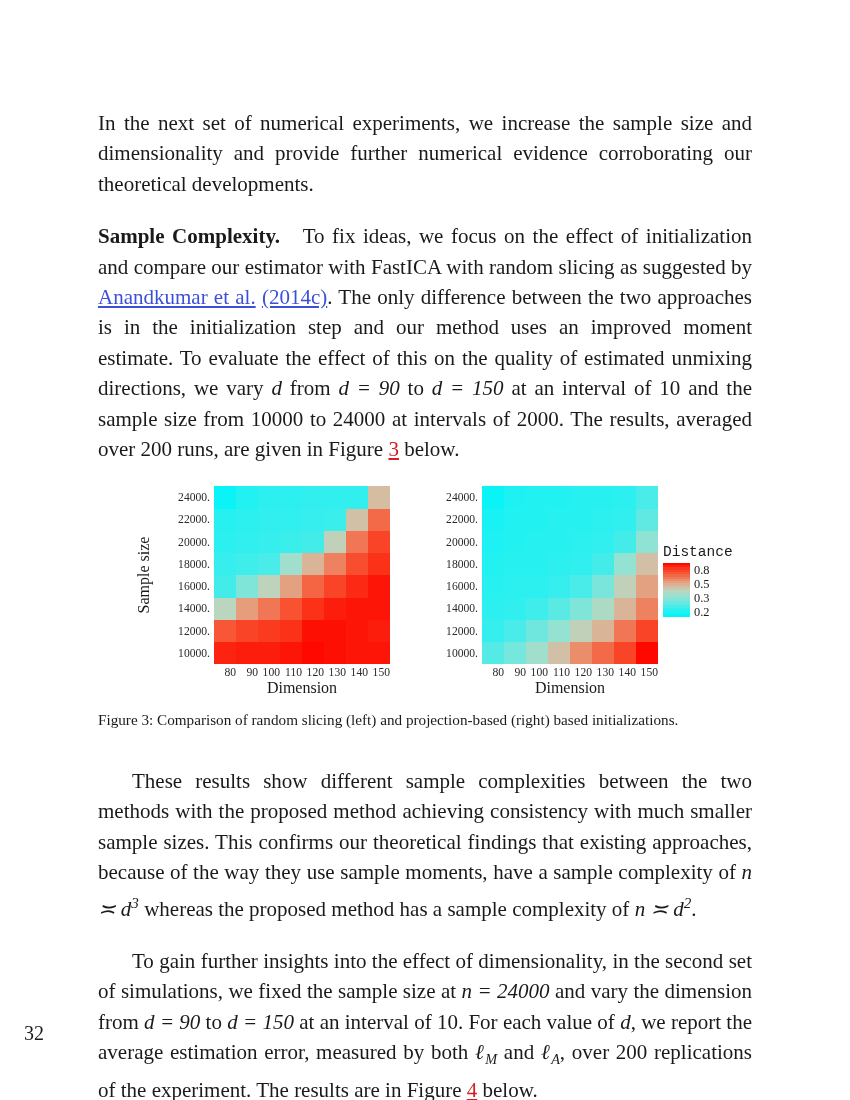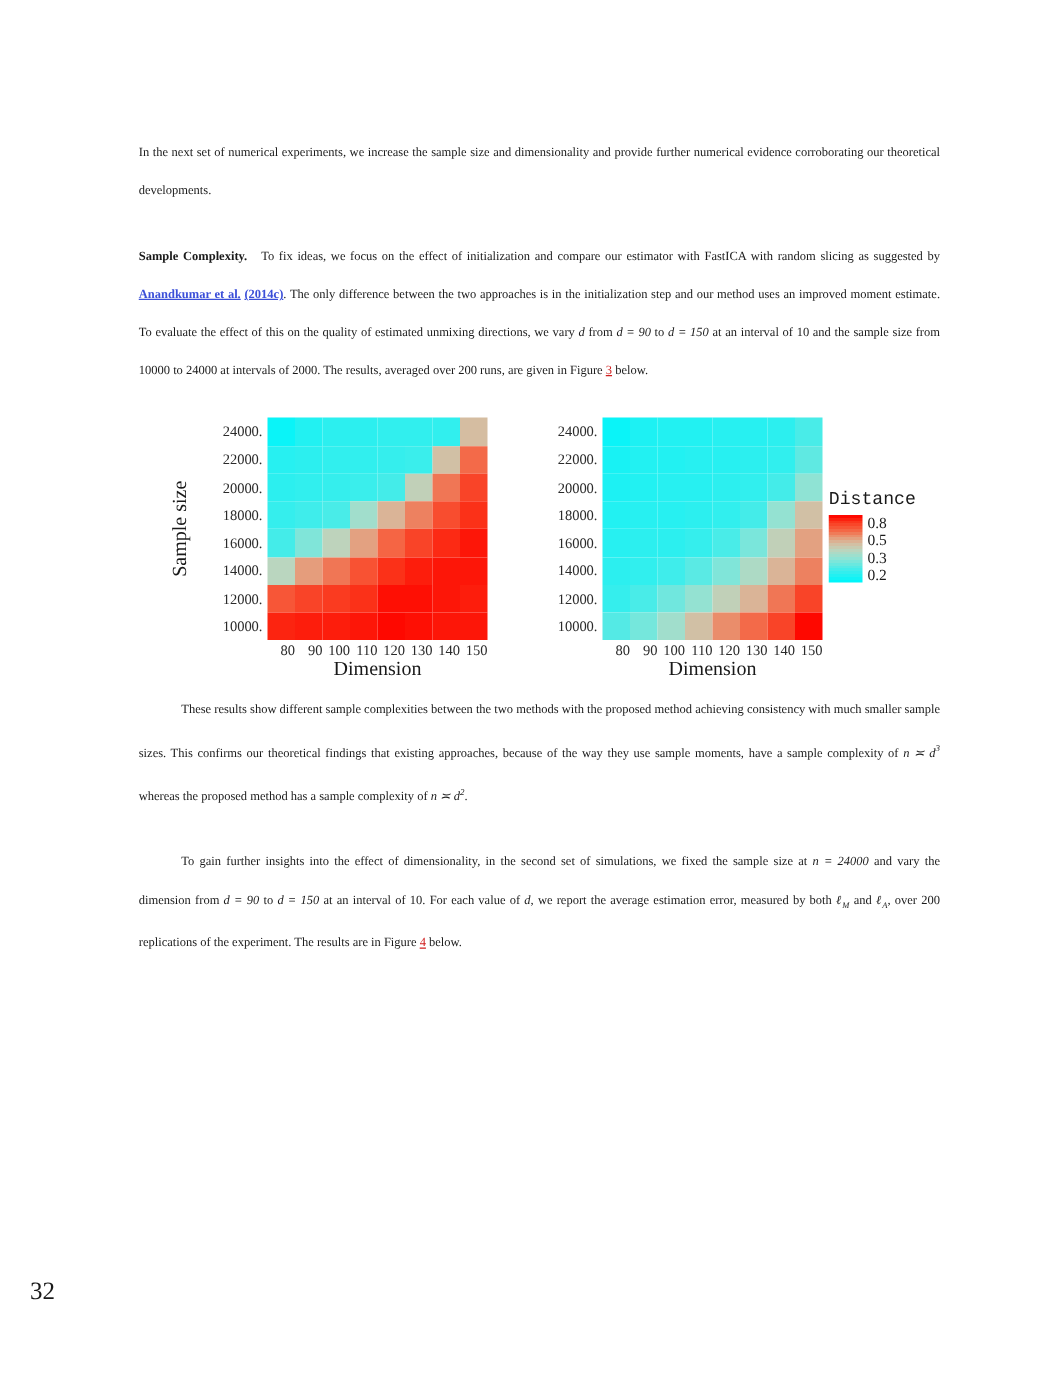--- a/index.html
+++ b/index.html
@@ -33,32 +33,32 @@
     font-weight: bold;
     margin: 0 0 26px 0;
     letter-spacing: 0.2px;
   }
   h2.section-title .num {
     display: inline-block;
     width: 44px;
   }
 
   p.body {
-    font-size: 10px;
+    font-size: 21px;
     line-height: 30.4px;
-    margin: 0 0 22px 13px;
+    margin: 0 0 22px 0;
     text-align: justify;
     text-align-last: left;
     hyphens: none;
   }
   p.body.indent { text-indent: 34px; }
   p.body.tight { margin-bottom: 0; }
 
   .runin { font-weight: bold; }
-  .cite { color: #3b4fd8; font-weight: bold; }
+  .cite { color: #3b4fd8; }
   .reflink { color: #d02020; }
   .mathi { font-style: italic; font-family: "Liberation Serif", serif; }
   sup.sp { font-size: 0.72em; vertical-align: super; font-style: italic;}
   sub.sb { font-size: 0.68em; vertical-align: sub; font-style: italic;}
 
   
   .figure-wrap {
     position: relative;
     height: 215px;
     margin: 8px 0 4px 0;
@@ -147,21 +147,21 @@
     left: 565px;
     top: 58px;
     width: 100px;
   }
   .legend-title {
     font-size: 14.5px;
     margin-bottom: 3px;
     white-space: nowrap;
     font-family: Liberation Mono, monospace;
   }
-  .legend-row { display: flex; align-items: center; }
+  .legend-row { display: flex; align-items: flex-start; }
   .legend-bar {
     width: 27px;
     height: 54px;
   }
   .legend-ticks {
     margin-left: 4px;
     height: 54px;
     display: flex;
     flex-direction: column;
     justify-content: space-between;
@@ -396,20 +396,21 @@
           <div class="legend-ticks">
             <div>0.8</div>
             <div>0.5</div>
             <div>0.3</div>
             <div>0.2</div>
           </div>
         </div>
       </div>
     </div>
 
+    <p class="caption">Figure 3: Comparison of random slicing (left) and projection-based (right) based initializations.</p>
 
     <p class="body indent">
       <span>These results show different sample complexities between the two methods with the proposed method achieving consistency with much smaller sample sizes. This confirms our theoretical findings that existing approaches, because of the way they use sample moments, have a sample complexity of </span><span class="mathi">n ≍ d</span><sup class="sp">3</sup><span> whereas the proposed method has a sample complexity of </span><span class="mathi">n ≍ d</span><sup class="sp">2</sup><span>.</span>
     </p>
 
     <p class="body indent">
       <span>To gain further insights into the effect of dimensionality, in the second set of simulations, we fixed the sample size at </span><span class="mathi">n = 24000</span><span> and vary the dimension from </span><span class="mathi">d = 90</span><span> to </span><span class="mathi">d = 150</span><span> at an interval of 10. For each value of </span><span class="mathi">d</span><span>, we report the average estimation error, measured by both </span><span class="mathi">ℓ</span><sub class="sb">M</sub><span> and </span><span class="mathi">ℓ</span><sub class="sb">A</sub><span>, over 200 replications of the experiment. The results are in Figure </span><a class="reflink" href="#">4</a><span> below.</span>
     </p>
 
 

